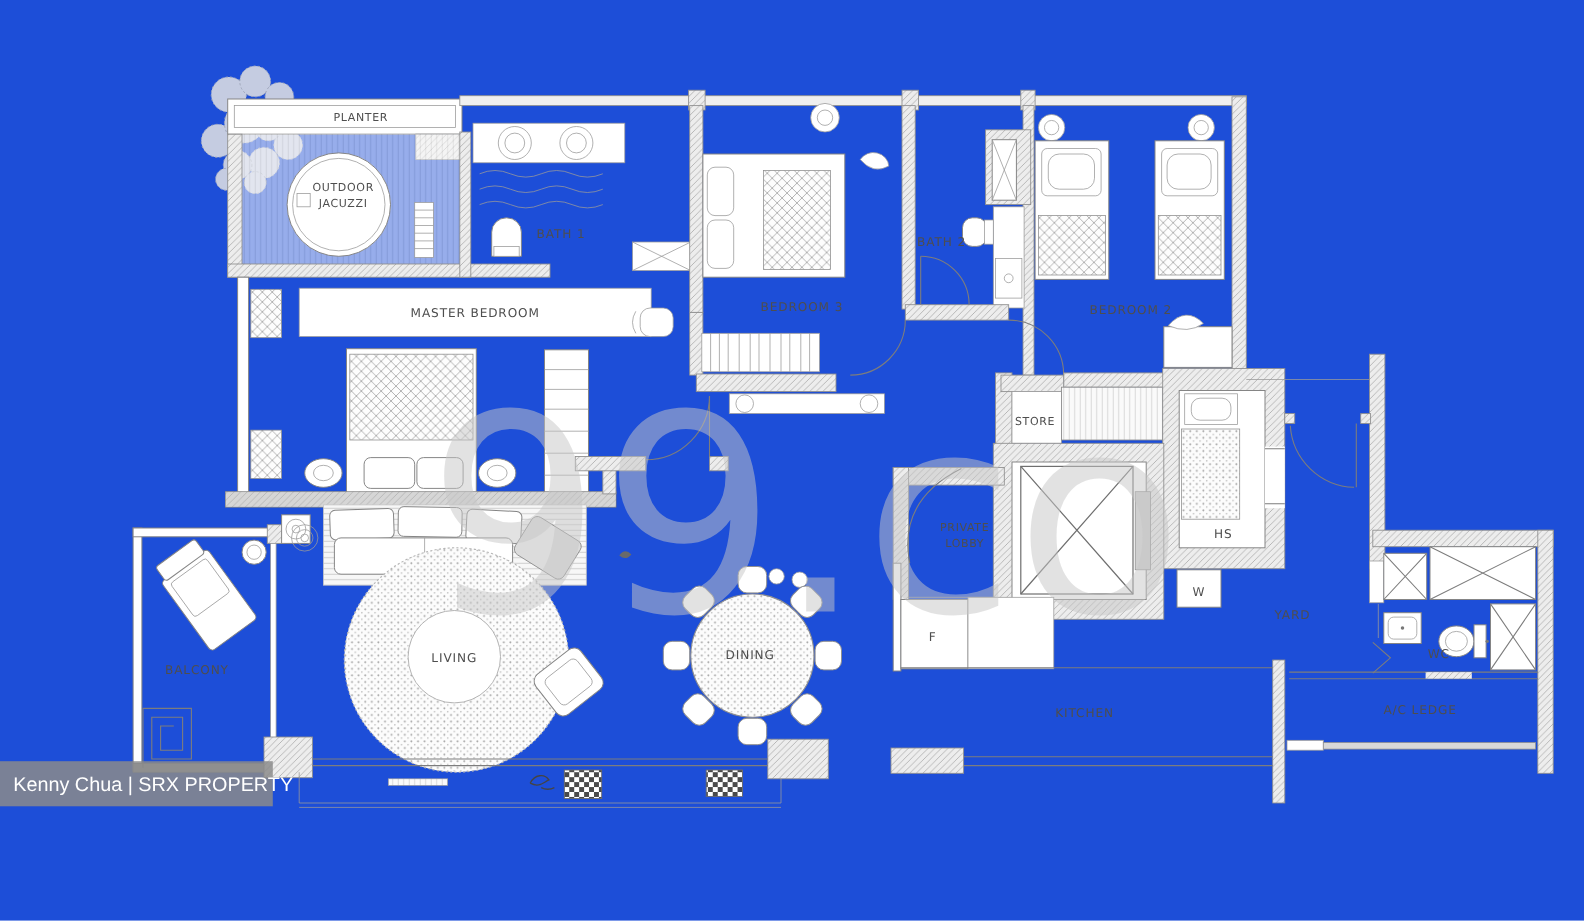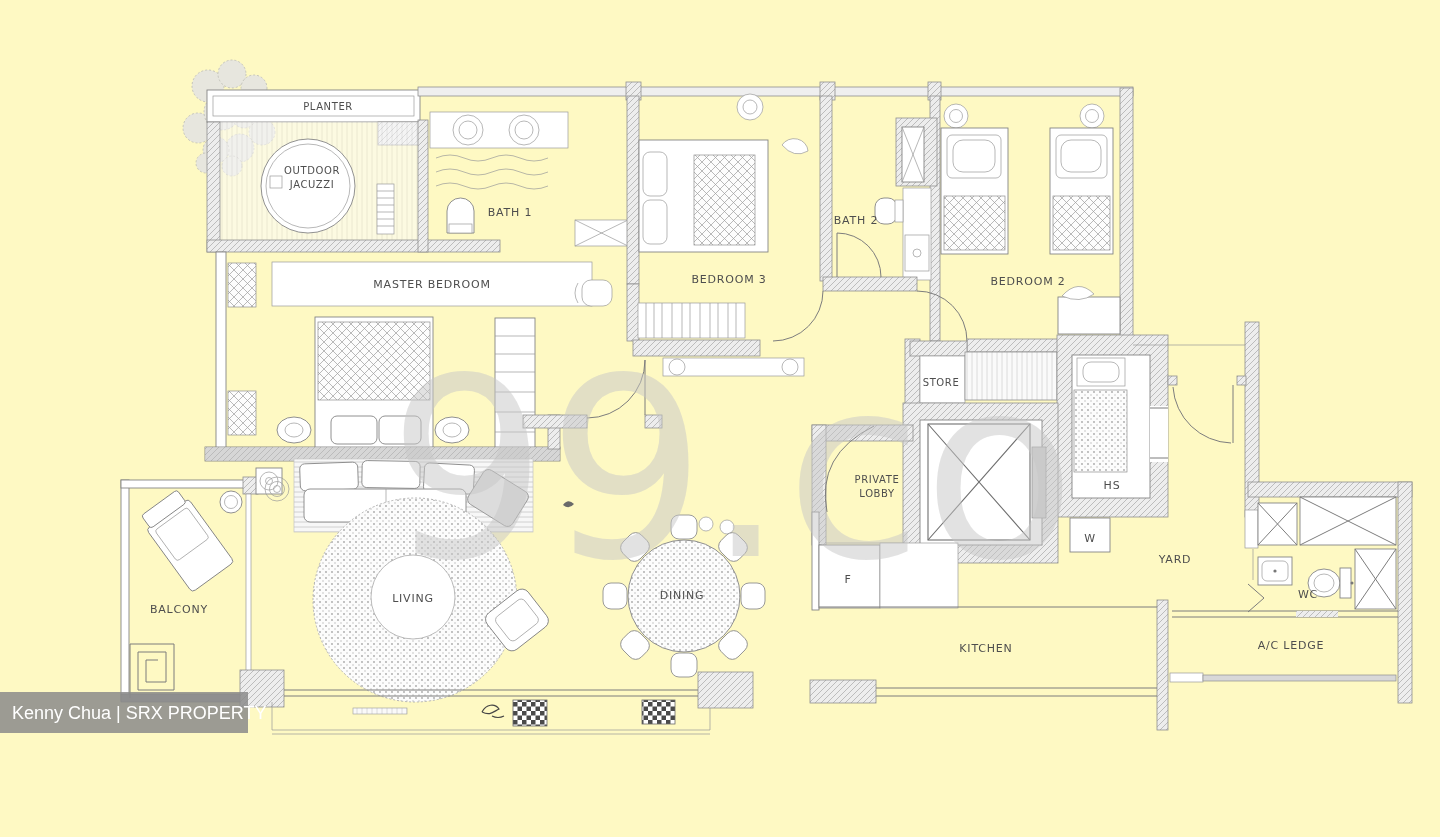--- a/index.html
+++ b/index.html
@@ -1,16 +1,16 @@
 <!DOCTYPE html>
 <html><head>
 <meta charset="utf-8">
 <style>
   html,body{margin:0;padding:0;background:#fff;}
-  .page{position:relative;width:1440px;height:837px;background:#fef9c3;overflow:hidden;
+  .page{position:relative;width:1440px;height:837px;background:#1d4ed8;overflow:hidden;
         font-family:"DejaVu Sans",sans-serif;}
   svg{position:absolute;left:0;top:0;}
   .wall{fill:url(#hatch);stroke:#8f8f8f;stroke-width:.8;}
   .wallD{fill:#b9b9b9;stroke:#7d7d7d;stroke-width:.8;}
   .ln{fill:none;stroke:#7d7d7d;stroke-width:1;}
   .thin{fill:none;stroke:#9a9a9a;stroke-width:.7;}
   .fw{fill:#fff;stroke:#858585;stroke-width:.9;}
   .fwl{fill:#fff;stroke:#9a9a9a;stroke-width:.7;}
   .lbl{font:11px "DejaVu Sans",sans-serif;fill:#4e4e4e;letter-spacing:.8px;text-anchor:middle;}
   .lblS{font:10px "DejaVu Sans",sans-serif;fill:#4e4e4e;letter-spacing:.6px;text-anchor:middle;}

